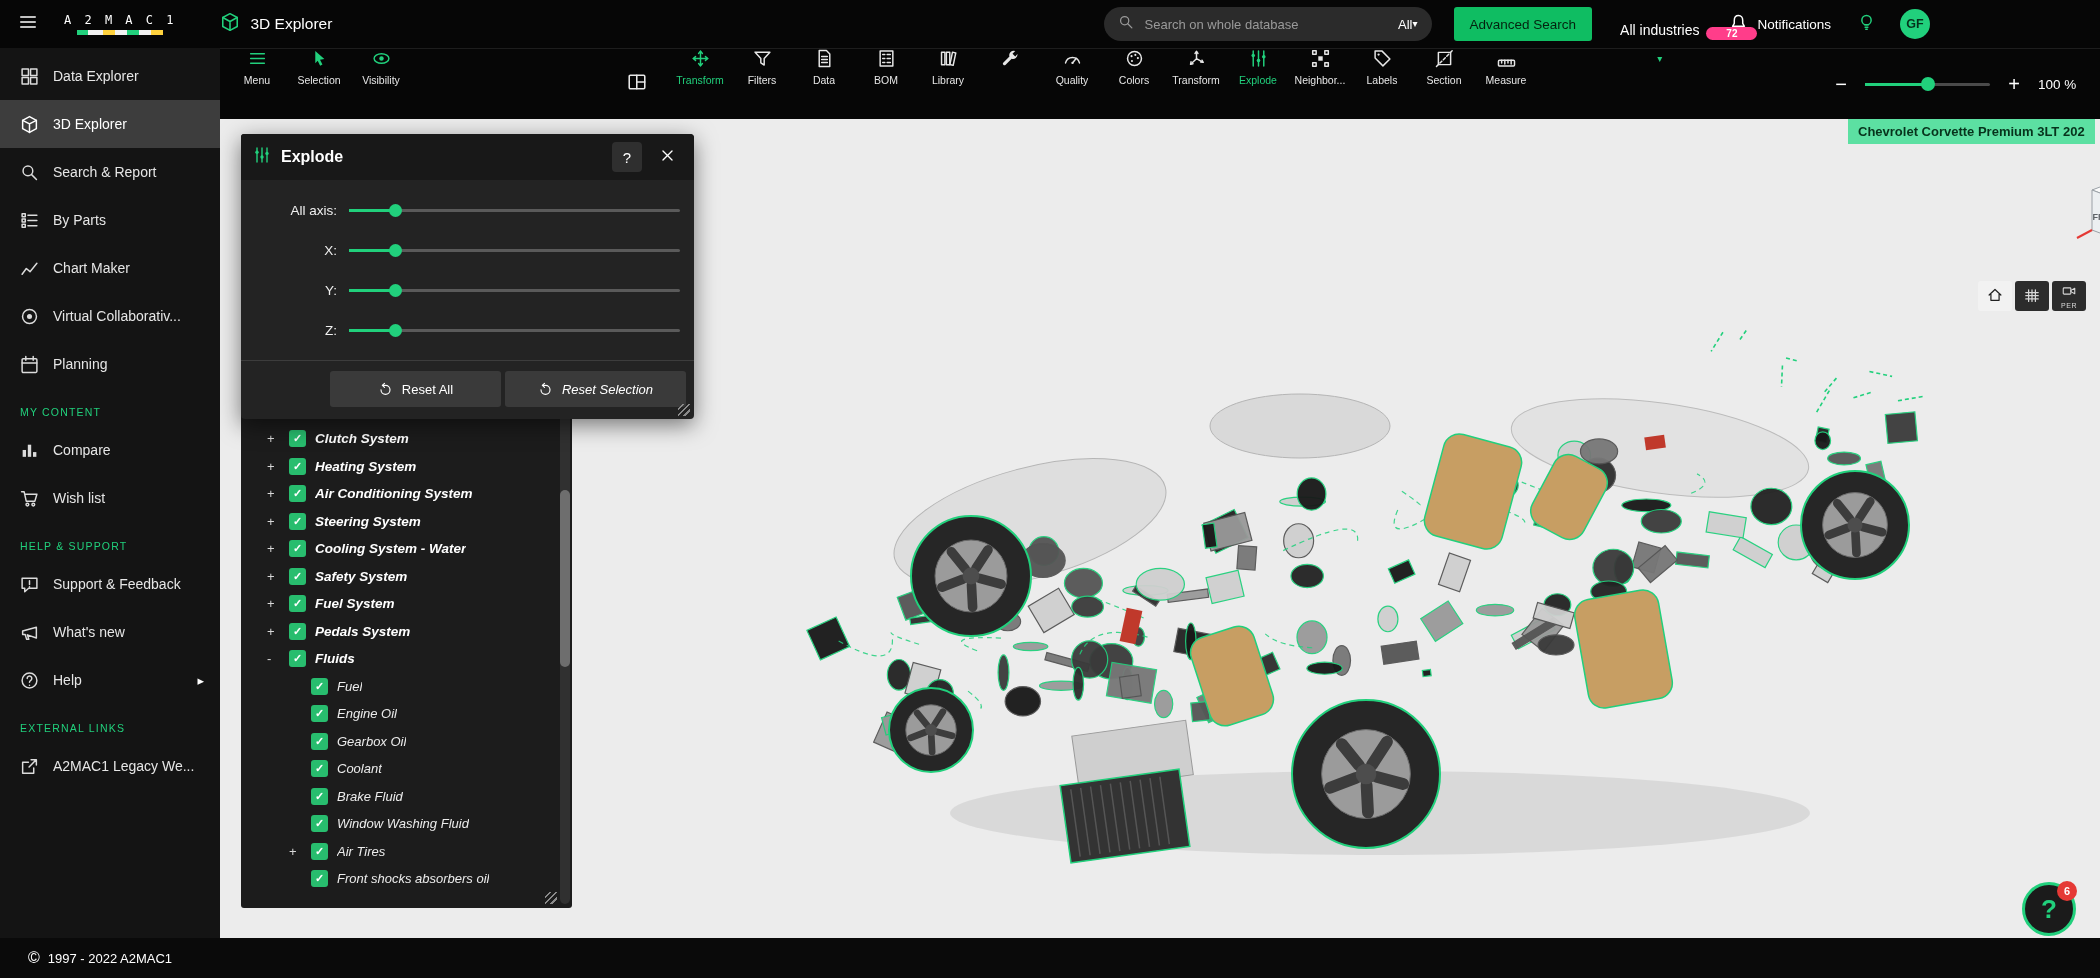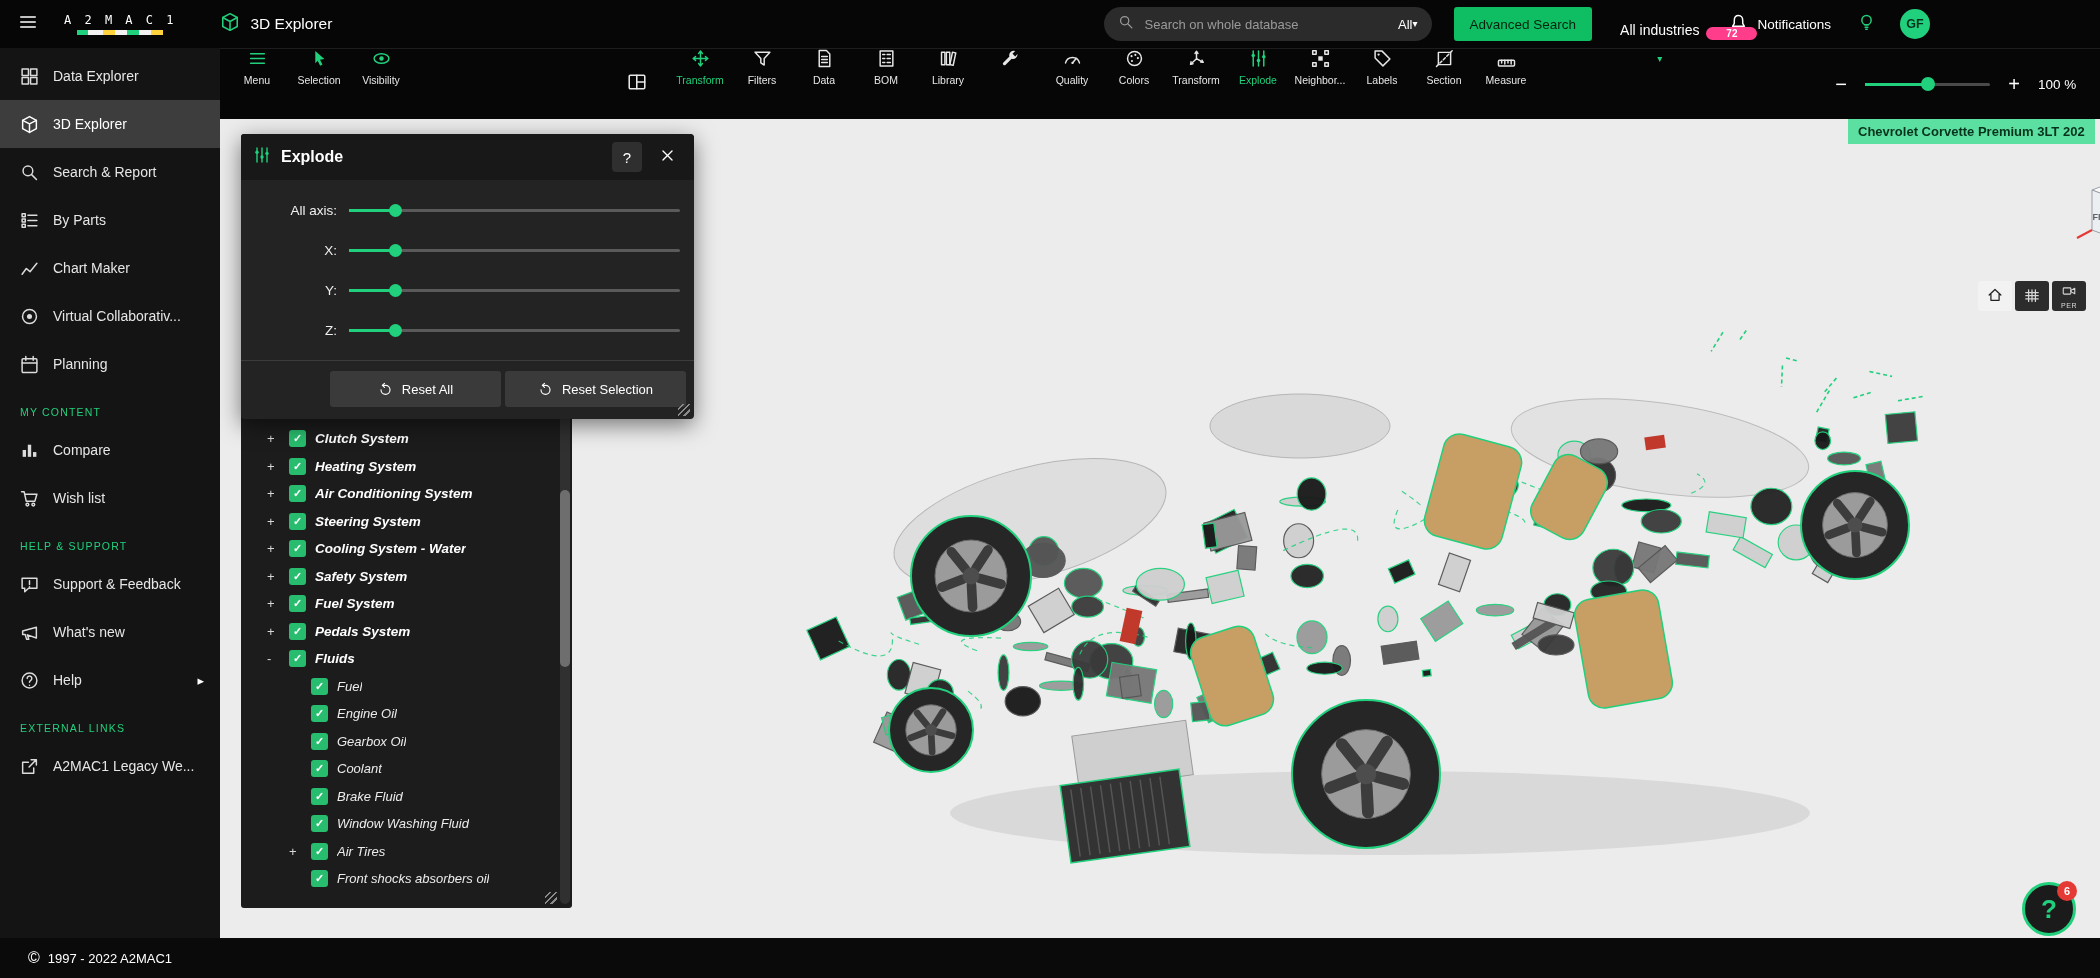--- a/index.html
+++ b/index.html
@@ -880,21 +880,21 @@
       <div id="ep-buttons" class="ep-buttons">
           <button style="width: 171px;">
             <span class=" t-icon">
               <svg viewBox="0 0 18 18" width="15" height="15" fill="none" stroke="currentColor" stroke-width="1.4" stroke-linecap="round" stroke-linejoin="round">
                 <path d="M3.6 9.4a5.4 5.4 0 105.4-5.4H5.6"></path>
                 <path d="M7.8 1.6L5.2 4l2.6 2.4"></path>
               </svg>
             </span>
             <span>Reset All</span>
           </button>
-          <button style="width: 181px;">
+          <button style="width: 181px; font-style: italic;">
             <span class=" t-icon">
               <svg viewBox="0 0 18 18" width="15" height="15" fill="none" stroke="currentColor" stroke-width="1.4" stroke-linecap="round" stroke-linejoin="round">
                 <path d="M3.6 9.4a5.4 5.4 0 105.4-5.4H5.6"></path>
                 <path d="M7.8 1.6L5.2 4l2.6 2.4"></path>
               </svg>
             </span>
             <span>Reset Selection</span>
           </button>
         </div>
       <span class="grip"></span>

